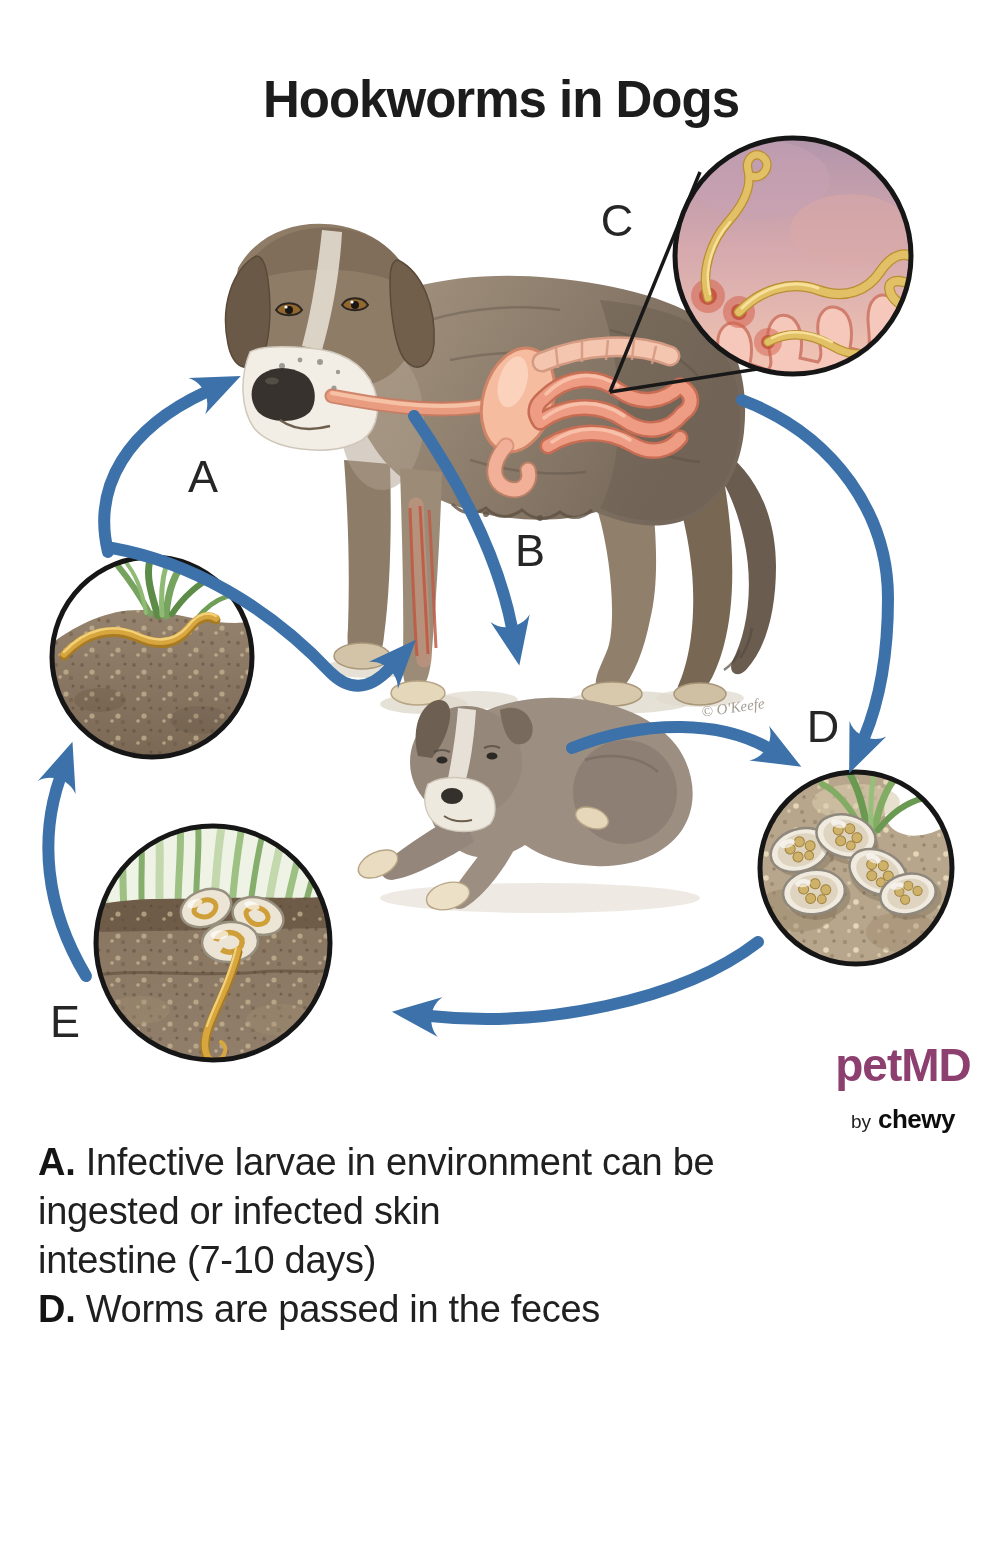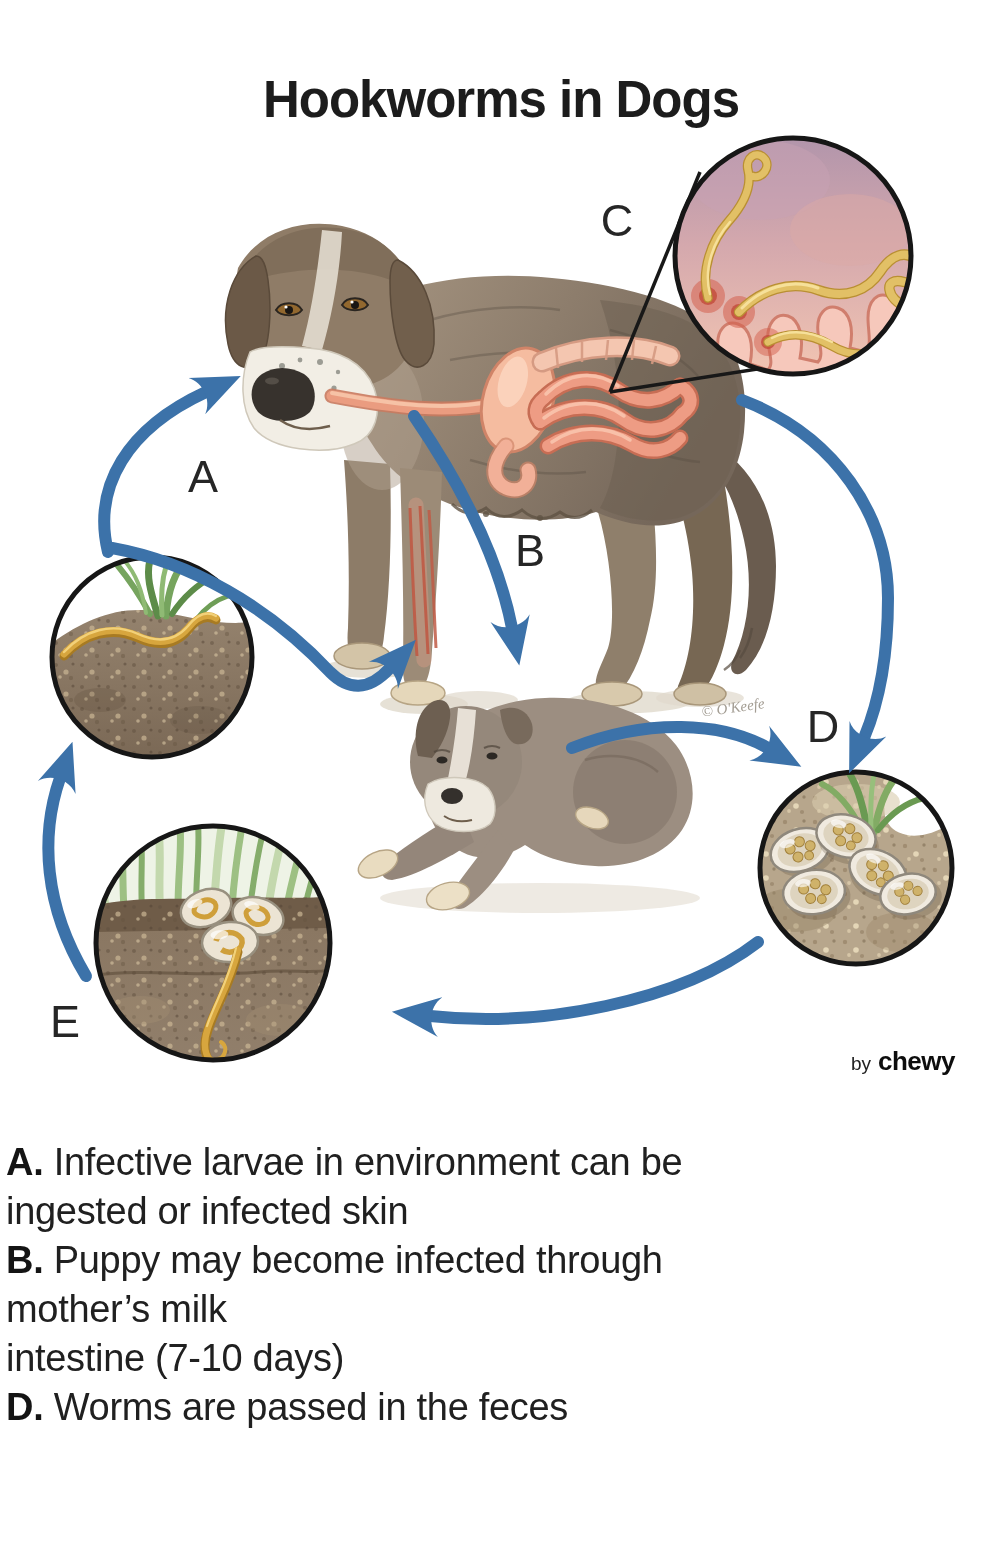--- a/index.html
+++ b/index.html
@@ -7,24 +7,24 @@
           font-family:"Liberation Sans", sans-serif;}
   .art{position:absolute;left:0;top:0;}
   .title{position:absolute;left:0;top:70px;width:1002px;text-align:center;
          font-size:51px;font-weight:700;letter-spacing:-1px;color:#1c1c1c;}
   .stage-label{position:absolute;transform:translate(-50%,-50%);font-size:45px;
          font-weight:400;color:#262626;}
   .signature{position:absolute;left:733px;top:708px;transform:translate(-50%,-50%) rotate(-8deg);
          font-family:"Liberation Serif", serif;font-style:italic;font-size:15px;color:#a39d93;}
   .logo{position:absolute;left:818px;top:1042px;width:170px;text-align:center;}
   .logo .petmd{font-size:46px;font-weight:700;color:#8d3f6f;letter-spacing:-1px;line-height:1.0;display:block;}
-  .logo .byline{display:block;margin-top:4px;}
+  .logo .byline{display:block;margin-top:16px;}
   .logo .by{font-size:19px;color:#222222;margin-right:7px;}
   .logo .chewy{font-size:26px;font-weight:700;color:#0d0d0d;letter-spacing:-0.5px;}
-  .legend{position:absolute;left:6px;top:1138px;width:958px;color:#202020;
+  .legend{position:absolute;left:38px;top:1138px;width:958px;color:#202020;
           font-size:38px;line-height:49px;letter-spacing:-0.3px;}
   .legend b{font-weight:700;color:#141414;}
   .lg-line2:empty{display:none;}
 </style>
 </head>
 <body>
 
 <div class="canvas">
 
 <svg class="art" width="1002" height="1556" viewBox="0 0 1002 1556">
@@ -416,35 +416,32 @@
 
 <div class="stage-label" style="left:203px;top:477px">A</div>
 <div class="stage-label" style="left:530px;top:551px">B</div>
 <div class="stage-label" style="left:617px;top:221px">C</div>
 <div class="stage-label" style="left:823px;top:727px">D</div>
 <div class="stage-label" style="left:65px;top:1022px">E</div>
 
 <div class="signature">© O'Keefe</div>
 
 <div class="logo">
+  <span class="petmd">petMD</span>
   <span class="byline">
     <span class="by">by</span><span class="chewy">chewy</span>
   </span>
 </div>
 
 <div class="legend">
   <div class="lg-item">
     <div class="lg-line1"><b>A.</b> <span>Infective larvae in environment can be</span></div>
     <div class="lg-line2">ingested or infected skin</div>
   </div>
   <div class="lg-item">
-    <div class="lg-line1"><b>B.</b> <span>Puppy may become infected through</span></div>
-    <div class="lg-line2">mother’s milk</div>
-  </div>
-  <div class="lg-item">
     <div class="lg-line2">intestine (7-10 days)</div>
   </div>
   <div class="lg-item">
     <div class="lg-line1"><b>D.</b> <span>Worms are passed in the feces</span></div>
 
   </div>
 </div>
 
 </div>
 

